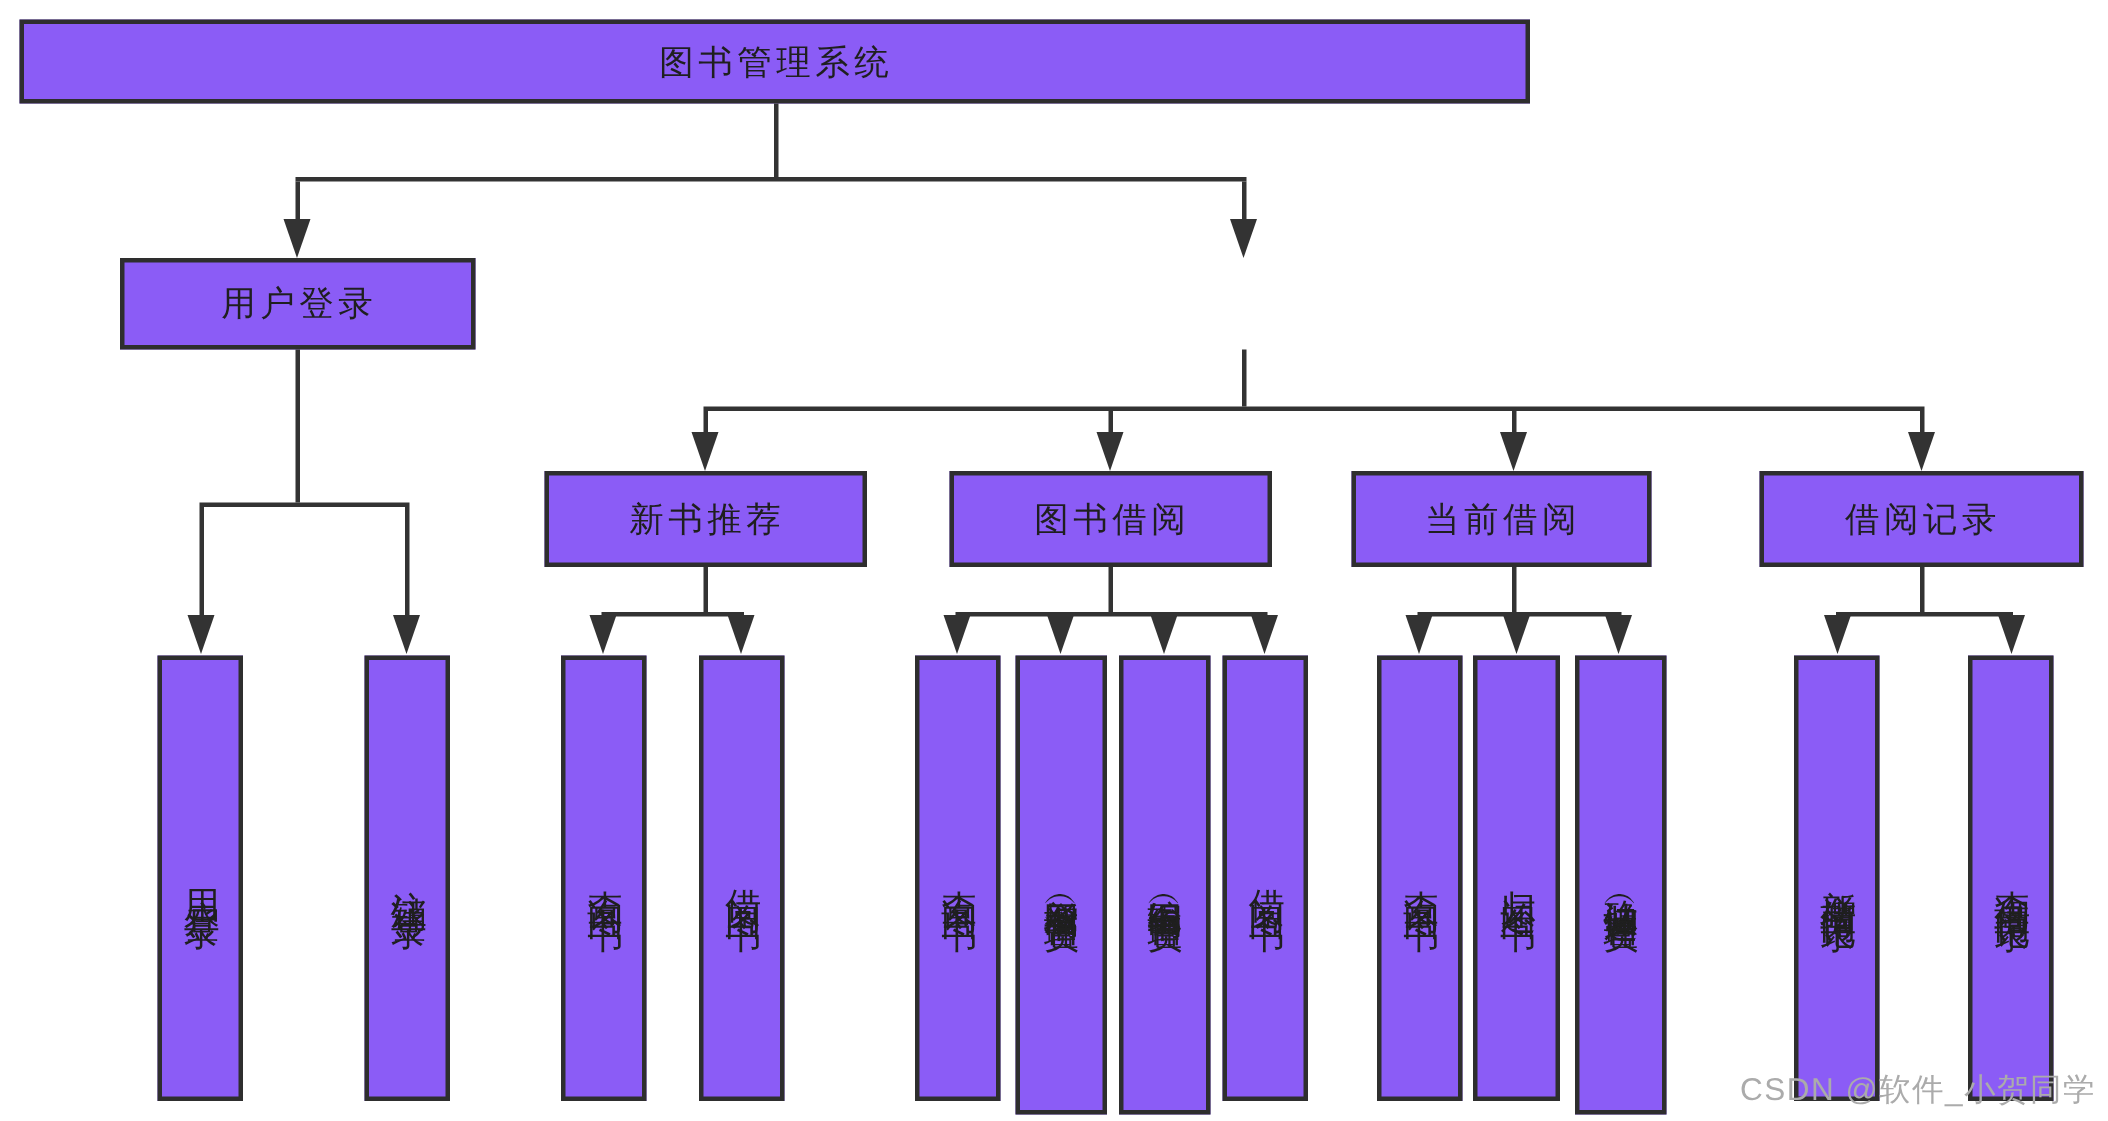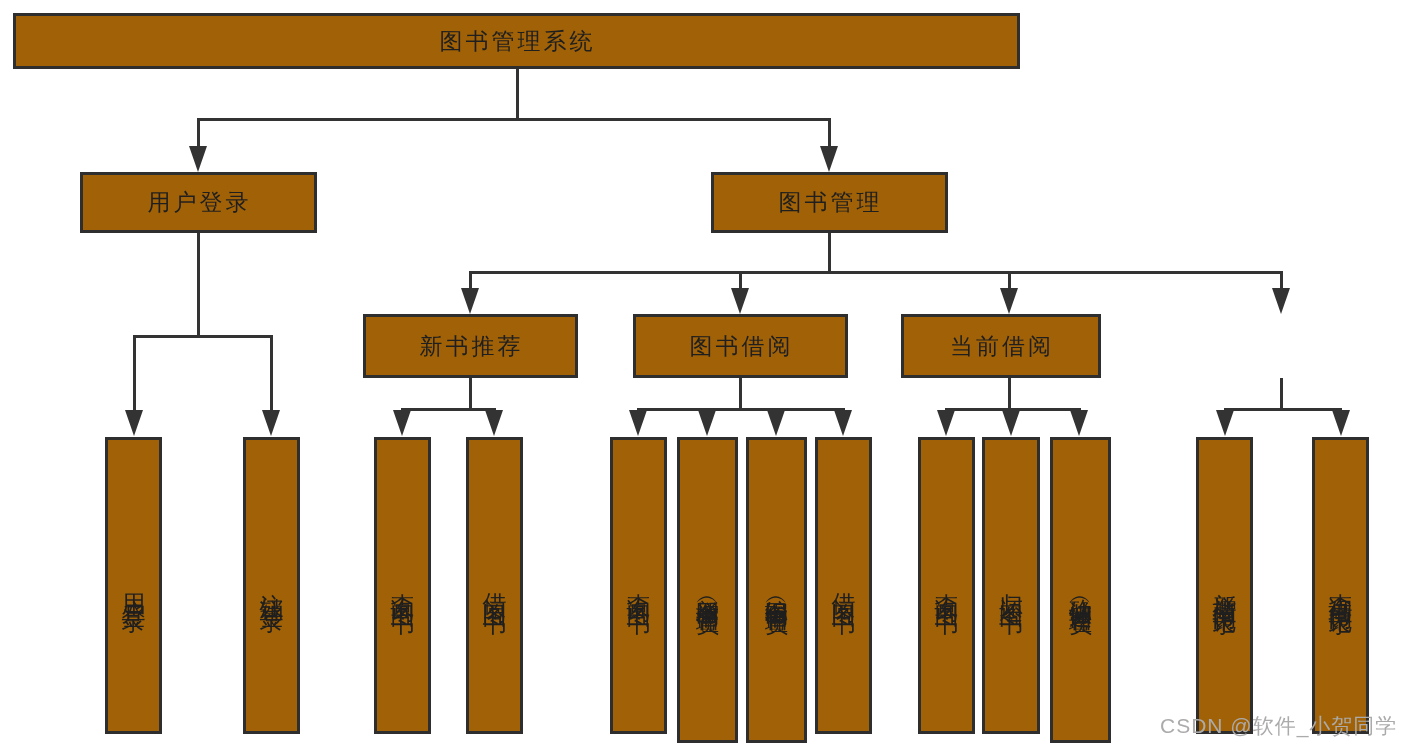--- a/index.html
+++ b/index.html
@@ -7,21 +7,21 @@
     position:relative;
     width:1405px;height:747px;
     background:#ffffff;
     overflow:hidden;
     font-family:"Liberation Sans","DejaVu Sans",sans-serif;
     color:#1f1f1f;
   }
   .box{
     position:absolute;
     box-sizing:border-box;
-    background:#a16207;
+    background:#8b5cf6;
     border:3px solid #2e2e2e;
     display:flex;
     align-items:center;
     justify-content:center;
     text-align:center;
   }
   .hbox span{
     font-size:23px;
     letter-spacing:3px;
     white-space:nowrap;
@@ -68,23 +68,20 @@
   <div class="vline" style="left:516px;top:69px;height:49px"></div>
   <div class="hline" style="left:197px;top:118px;width:634px"></div>
   <div class="vline" style="left:197px;top:121px;height:27px"></div>
   <div class="arrow" style="left:189px;top:146px"></div>
   <div class="vline" style="left:828px;top:121px;height:27px"></div>
   <div class="arrow" style="left:820px;top:146px"></div>
 
   <div class="box hbox" style="left:80px;top:172px;width:237px;height:61px">
     <span>用户登录</span>
   </div>
-  <div class="box hbox" style="left:711px;top:172px;width:237px;height:61px">
-    <span>图书管理</span>
-  </div>
 
   <div class="vline" style="left:197px;top:233px;height:102px"></div>
   <div class="hline" style="left:133px;top:335px;width:140px"></div>
   <div class="vline" style="left:133px;top:338px;height:73px"></div>
   <div class="arrow" style="left:125px;top:410px"></div>
   <div class="vline" style="left:270px;top:338px;height:73px"></div>
   <div class="arrow" style="left:262px;top:410px"></div>
 
   <div class="vline" style="left:828px;top:233px;height:38px"></div>
   <div class="hline" style="left:469px;top:271px;width:814px"></div>
@@ -98,20 +95,23 @@
   <div class="arrow" style="left:1272px;top:288px"></div>
 
   <div class="box hbox" style="left:633px;top:314px;width:215px;height:64px">
     <span>图书借阅</span>
   </div>
   <div class="box hbox" style="left:363px;top:314px;width:215px;height:64px">
     <span>新书推荐</span>
   </div>
   <div class="box hbox" style="left:901px;top:314px;width:200px;height:64px">
     <span>当前借阅</span>
+  </div>
+  <div class="box hbox" style="left:1173px;top:314px;width:216px;height:64px">
+    <span>借阅记录</span>
   </div>
 
   <div class="vline" style="left:469px;top:378px;height:30px"></div>
   <div class="hline" style="left:401px;top:408px;width:95px"></div>
   <div class="arrow" style="left:393px;top:410px"></div>
   <div class="arrow" style="left:485px;top:410px"></div>
 
   <div class="vline" style="left:739px;top:378px;height:30px"></div>
   <div class="hline" style="left:637px;top:408px;width:208px"></div>
   <div class="arrow" style="left:629px;top:410px"></div>

